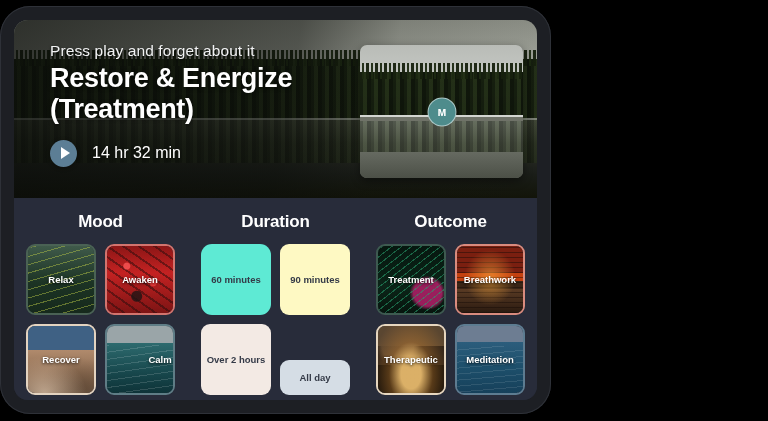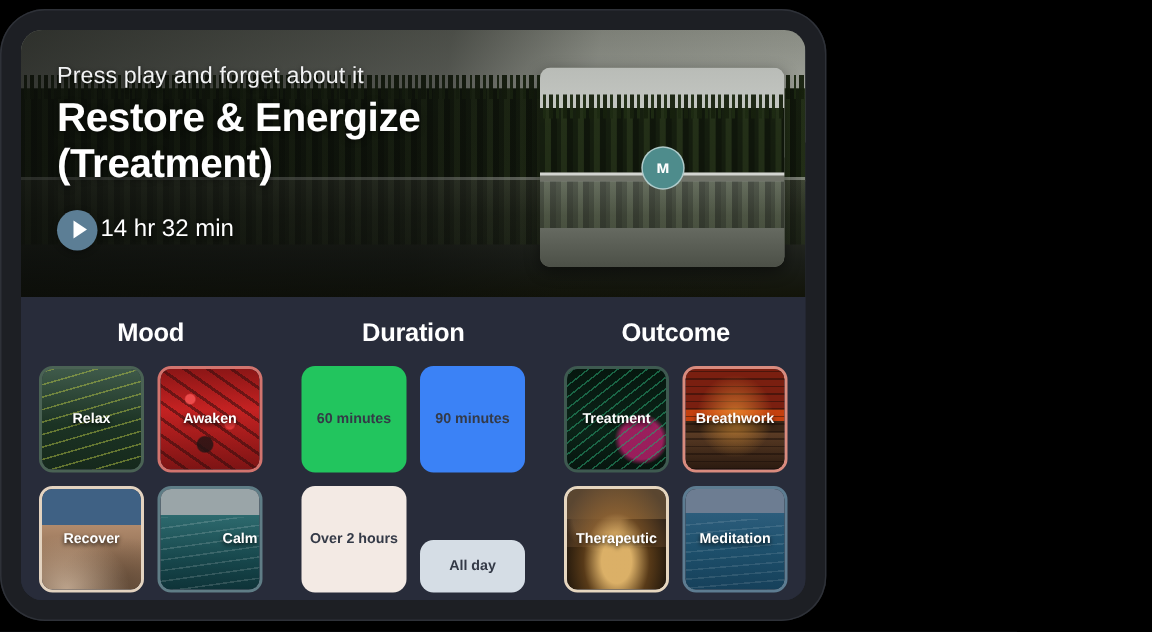--- a/index.html
+++ b/index.html
@@ -28,26 +28,26 @@
        background:repeating-linear-gradient(90deg,transparent 0 2px,#1d2a12 2px 4px,transparent 4px 6px,#16200d 6px 9px);
        opacity:.95;}
   .water{position:absolute;left:0;top:56%;width:100%;height:44%;
        background:linear-gradient(#55574f,#2d3029 30%,#1a1d18 70%,#121409);}
   .water:before{content:"";position:absolute;left:0;top:0;width:100%;height:55%;
        background:repeating-linear-gradient(90deg,rgba(22,30,14,.7) 0 3px,rgba(40,52,26,.6) 3px 7px,rgba(16,22,10,.75) 7px 11px);
        opacity:.8;}
   .waterline{position:absolute;left:0;top:55%;width:100%;height:3px;background:rgba(200,203,196,.55);}
   .hero-shade{position:absolute;inset:0;background:linear-gradient(100deg,rgba(10,12,9,.72) 0%,rgba(10,12,9,.5) 52%,rgba(10,12,9,.12) 70%,rgba(10,12,9,0) 100%);}
 
-  .hero-text{position:absolute;left:24px;top:22px;right:190px;z-index:4;}
+  .hero-text{position:absolute;left:36px;top:22px;right:190px;z-index:4;}
   .eyebrow{color:#f1f2f3;font-size:15.5px;letter-spacing:.1px;margin:0 0 3px 0;
            text-shadow:0 1px 3px rgba(0,0,0,.65);}
   .title{color:#fff;font-size:27px;font-weight:700;line-height:1.14;margin:0;
          letter-spacing:-.3px;text-shadow:0 1px 4px rgba(0,0,0,.6);white-space:pre-line;}
-  .meta{display:flex;align-items:center;gap:2px;margin-top:15px;}
+  .meta{display:flex;align-items:center;gap:15px;margin-top:15px;}
   .play{width:27px;height:27px;border-radius:50%;background:#5c7e95;
         display:flex;align-items:center;justify-content:center;flex:0 0 27px;
         box-shadow:0 1px 4px rgba(0,0,0,.4);}
   .play i{display:block;width:0;height:0;margin-left:3px;
         border-left:9px solid #fff;border-top:6px solid transparent;border-bottom:6px solid transparent;}
   .dur{color:#fff;font-size:16px;text-shadow:0 1px 3px rgba(0,0,0,.6);}
 
   
   .thumb{position:absolute;right:14px;top:25px;width:163px;height:133px;border-radius:7px;
          overflow:hidden;z-index:4;box-shadow:0 3px 10px rgba(0,0,0,.45);background:#6f7268;}
@@ -166,24 +166,24 @@
               </div>
               <div class="tile photo" style="border-color: rgb(95, 125, 134); padding-left: 40px;">
                 <div class="art art-calm"></div>
                 <span class="lbl">Calm</span>
               </div>
             </div>
           </div>
           <div class="col">
             <div class="col-title">Duration</div>
             <div class="grid">
-              <div class="tile flat" style="background: #22c55e;">
+              <div class="tile flat" style="background: #5eead4; border-radius: 11px;">
                 <span class="lbl">60 minutes</span>
               </div>
-              <div class="tile flat" style="background: #3b82f6;">
+              <div class="tile flat" style="background: #fef9c3;">
                 <span class="lbl">90 minutes</span>
               </div>
               <div class="tile flat" style="background: rgb(243, 234, 228);">
                 <span class="lbl">Over 2 hours</span>
               </div>
               <div class="tile flat" style="background: rgb(213, 221, 229); margin-top: 36px;">
                 <span class="lbl">All day</span>
               </div>
             </div>
           </div>

